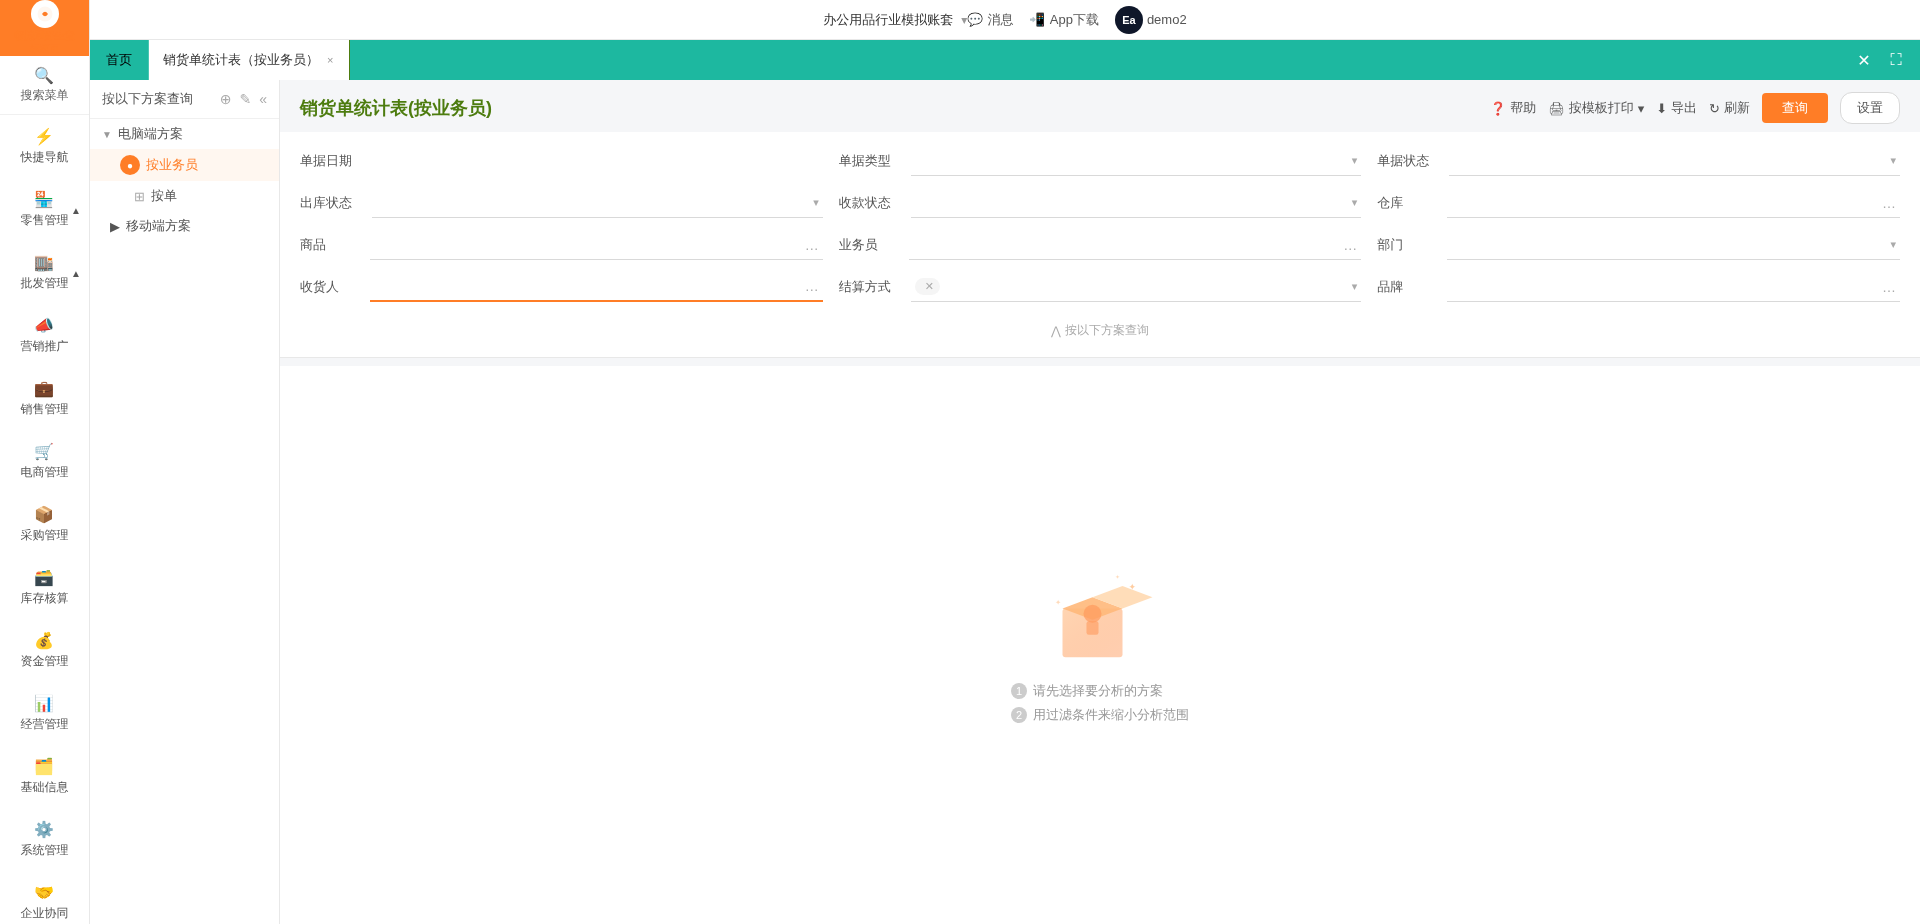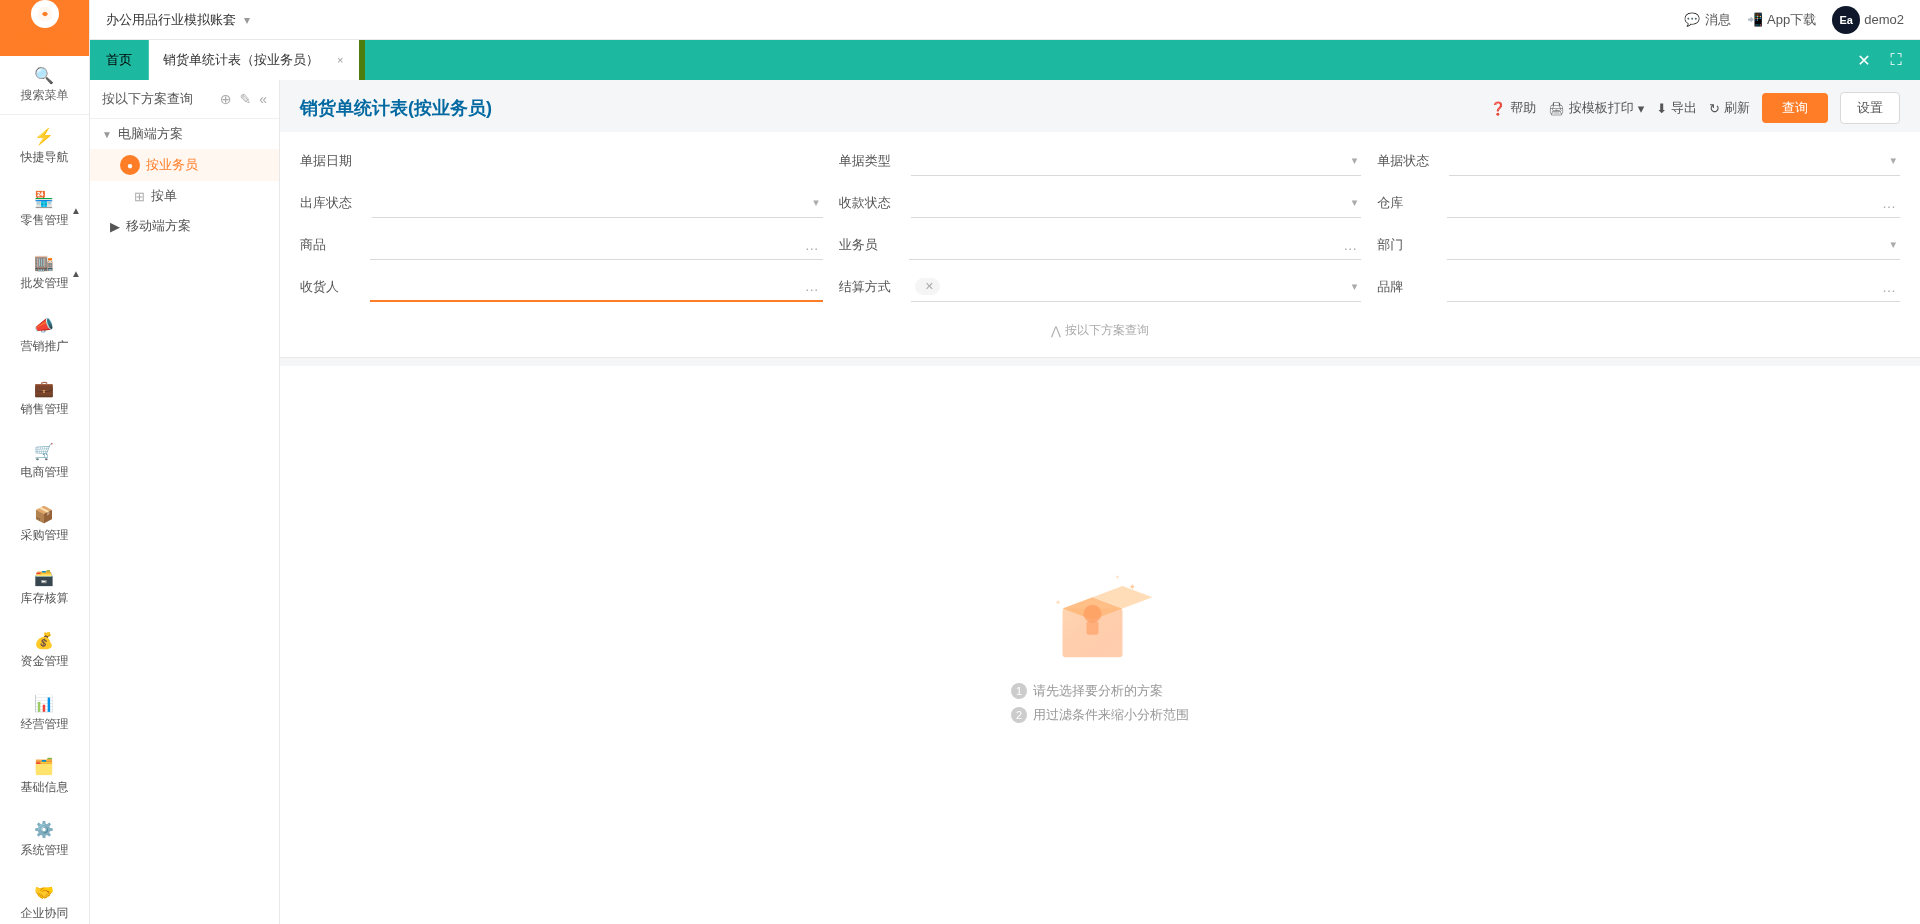--- a/index.html
+++ b/index.html
@@ -75,21 +75,21 @@
     }
 
     
     #topbar {
       height: 40px;
       background: #fff;
       display: flex;
       align-items: center;
       padding: 0 16px;
       border-bottom: 1px solid #e8e8e8;
-      justify-content: space-between;
+      justify-content: center;
     }
     .topbar-left {
       display: flex;
       align-items: center;
       gap: 8px;
     }
     .topbar-title {
       font-size: 13px;
       color: #333;
     }
@@ -140,26 +140,26 @@
       color: #000000;
       font-size: 13px;
       cursor: pointer;
       border-right: 1px solid rgba(255,255,255,0.2);
     }
     .tab-page {
       height: 40px;
       padding: 0 14px;
       display: flex;
       align-items: center;
-      gap: 16px;
+      gap: 6px;
       background: #fff;
       color: #333;
       font-size: 13px;
       cursor: pointer;
-      border-right: 6px solid #4d7c0f;
+      border-right: 1px solid #4d7c0f;
     }
     .tab-page .tab-close {
       font-size: 11px;
       color: #999;
       cursor: pointer;
       padding: 1px 2px;
       border-radius: 2px;
     }
     .tab-spacer { flex: 1; }
     .tab-actions {
@@ -278,21 +278,21 @@
     .page-title-bar {
       padding: 12px 20px 8px 20px;
       display: flex;
       align-items: center;
       justify-content: space-between;
       background: #f5f6f8;
     }
     .page-title {
       font-size: 18px;
       font-weight: 600;
-      color: #0369a1;
+      color: #4d7c0f;
       text-align: right;
     }
     .page-actions {
       display: flex;
       align-items: center;
       gap: 12px;
     }
     .page-action-link {
       font-size: 13px;
       color: #555;
@@ -307,21 +307,21 @@
       border: none;
       border-radius: 4px;
       padding: 6px 20px;
       font-size: 13px;
       cursor: pointer;
     }
     .btn-settings {
       background: #fff;
       color: #555;
       border: 1px solid #d9d9d9;
-      border-radius: 4px;
+      border-radius: 12px;
       padding: 6px 16px;
       font-size: 13px;
       cursor: pointer;
     }
 
     
     .filter-area {
       background: #fff;
       margin: 0 0 8px 0;
       padding: 14px 20px;

